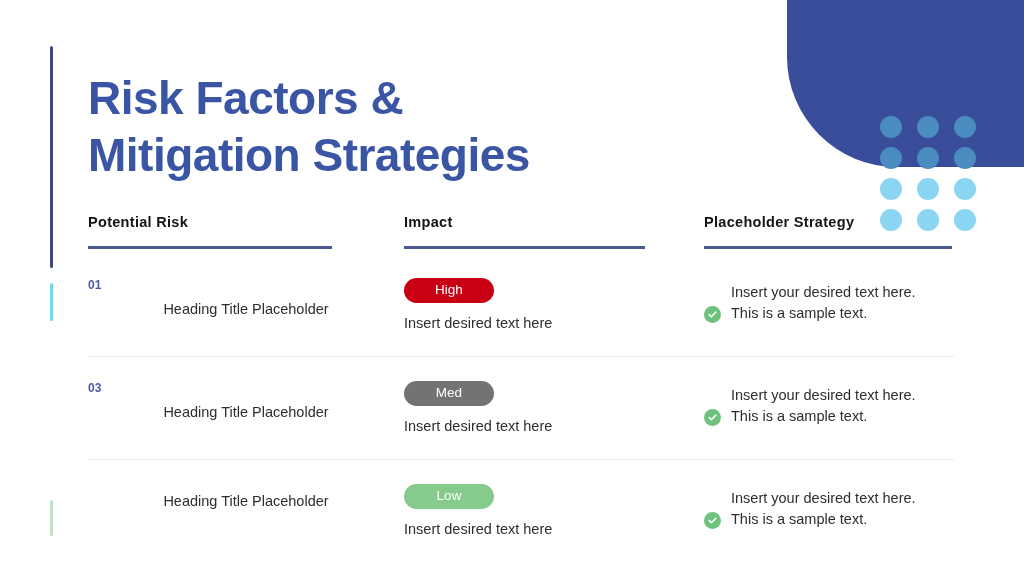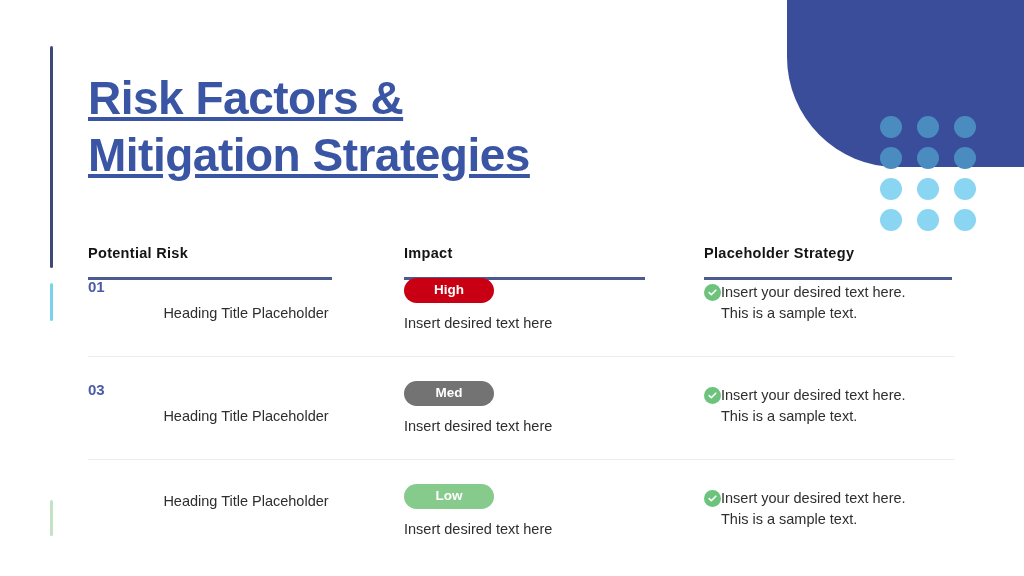--- a/index.html
+++ b/index.html
@@ -73,21 +73,20 @@
   .title {
     position: absolute;
     top: 70px;
     left: 88px;
     width: 640px;
     font-size: 46px;
     font-weight: bold;
     line-height: 1.23;
     letter-spacing: -0.5px;
     color: #3a55a4;
-    text-decoration: underline;
   }
   .title-line { display: block; }
 
   
   .table {
     position: absolute;
     top: 214px;
     left: 88px;
     width: 866px;
   }
@@ -99,21 +98,20 @@
   .col-impact { width: 300px; flex: 0 0 300px; }
   .col-mit    { width: 250px; flex: 0 0 250px; }
 
   
   .header-row { height: 40px; }
   .col-head-label {
     font-size: 14.5px;
     font-weight: bold;
     color: #141414;
     letter-spacing: 0.3px;
-    margin-top: 31px;
   }
   .head-underline {
     height: 3px;
     background: #4b5b8f;
     margin-top: 16px;
   }
   .col-risk   .head-underline { width: 244px; }
   .col-impact .head-underline { width: 241px; }
   .col-mit    .head-underline { width: 248px; }
 
@@ -121,54 +119,55 @@
   .data-row {
     padding-top: 24px;
     padding-bottom: 14px;
     border-bottom: 1px solid #ececec;
     min-height: 64px;
     box-sizing: content-box;
   }
   .data-row.last { border-bottom: none; }
 
   .risk-num {
-    font-size: 15px;
+    font-size: 12px;
     font-weight: bold;
     color: #4a5ba8;
     line-height: 1.2;
   }
   .risk-title {
     margin-top: 8px;
     font-size: 14.5px;
     color: #2e2e2e;
     line-height: 1.35;
     text-align: center;
   }
 
   .badge {
     display: inline-block;
     min-width: 58px;
     padding: 4px 16px 5px 16px;
     border-radius: 20px;
     font-size: 13.5px;
-    font-weight: bold;
+    font-weight: normal;
     color: #ffffff;
     text-align: center;
     line-height: 1.15;
   }
   .impact-sub {
     margin-top: 11px;
     font-size: 14.5px;
     color: #2e2e2e;
     line-height: 1.35;
   }
 
   .mit-wrap {
     display: flex;
-    align-items: flex-start;
+    align-items: flex-end;
+    gap: 10px;
     padding-top: 4px;
   }
   .check-icon {
     flex: 0 0 17px;
     width: 17px;
     height: 17px;
     border-radius: 50%;
     background: #6ec37c;
     display: flex;
     align-items: center;

